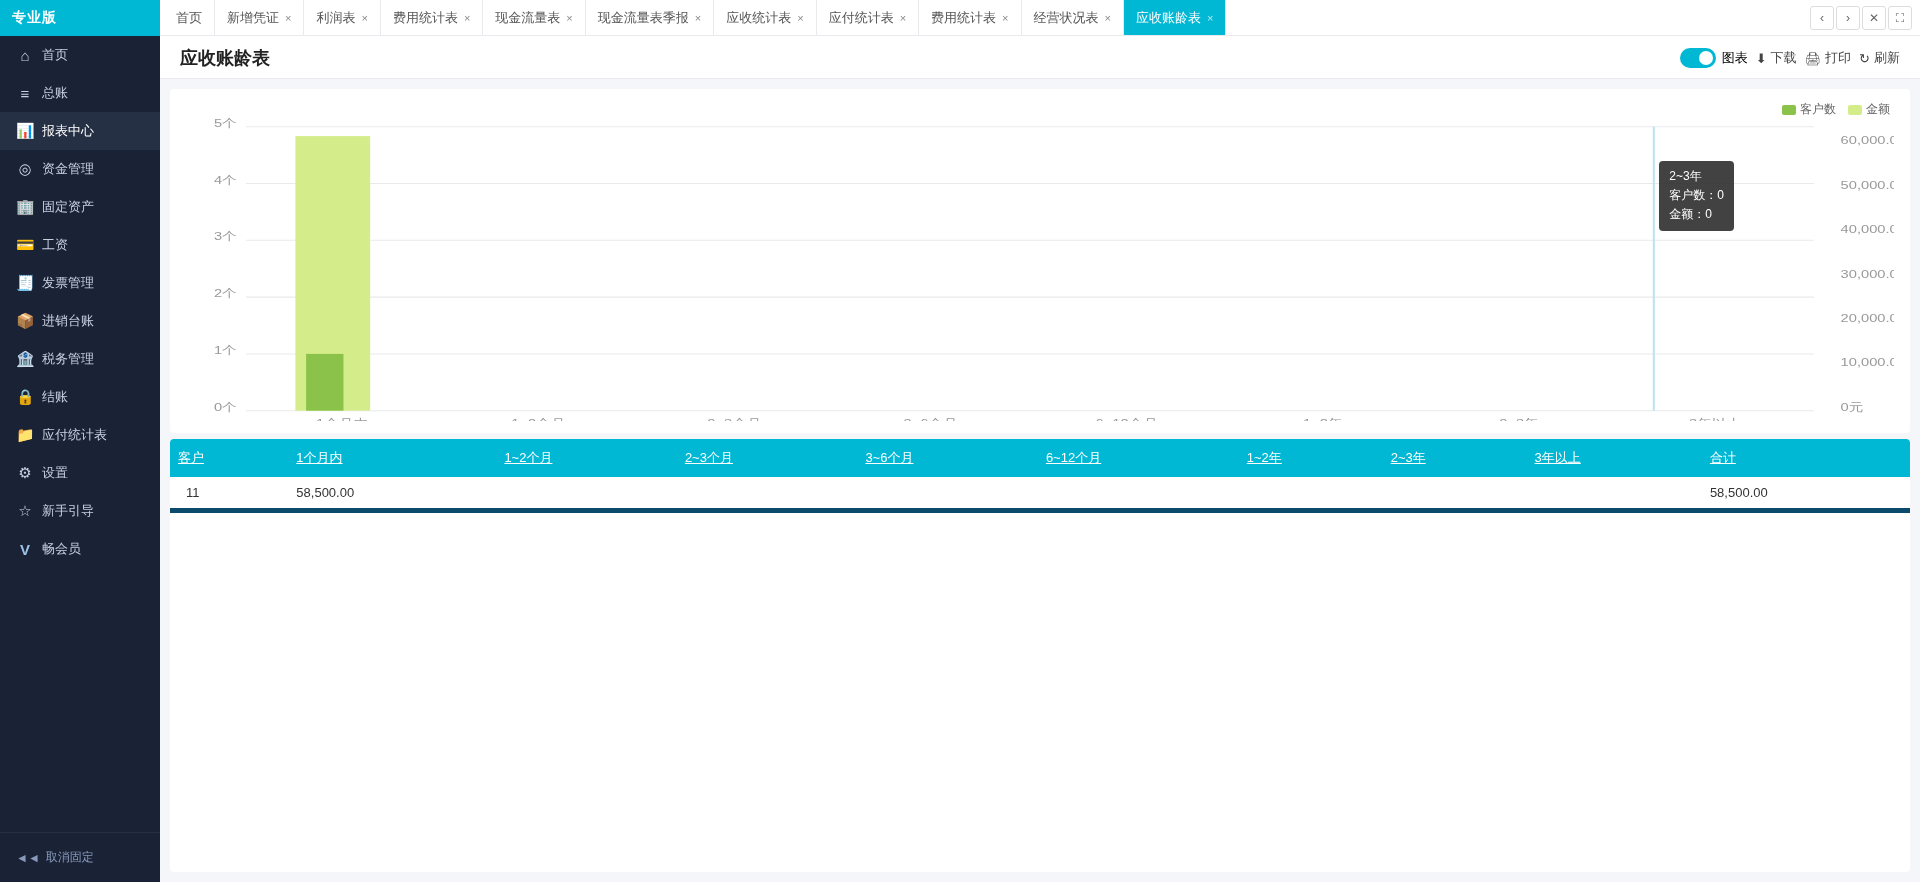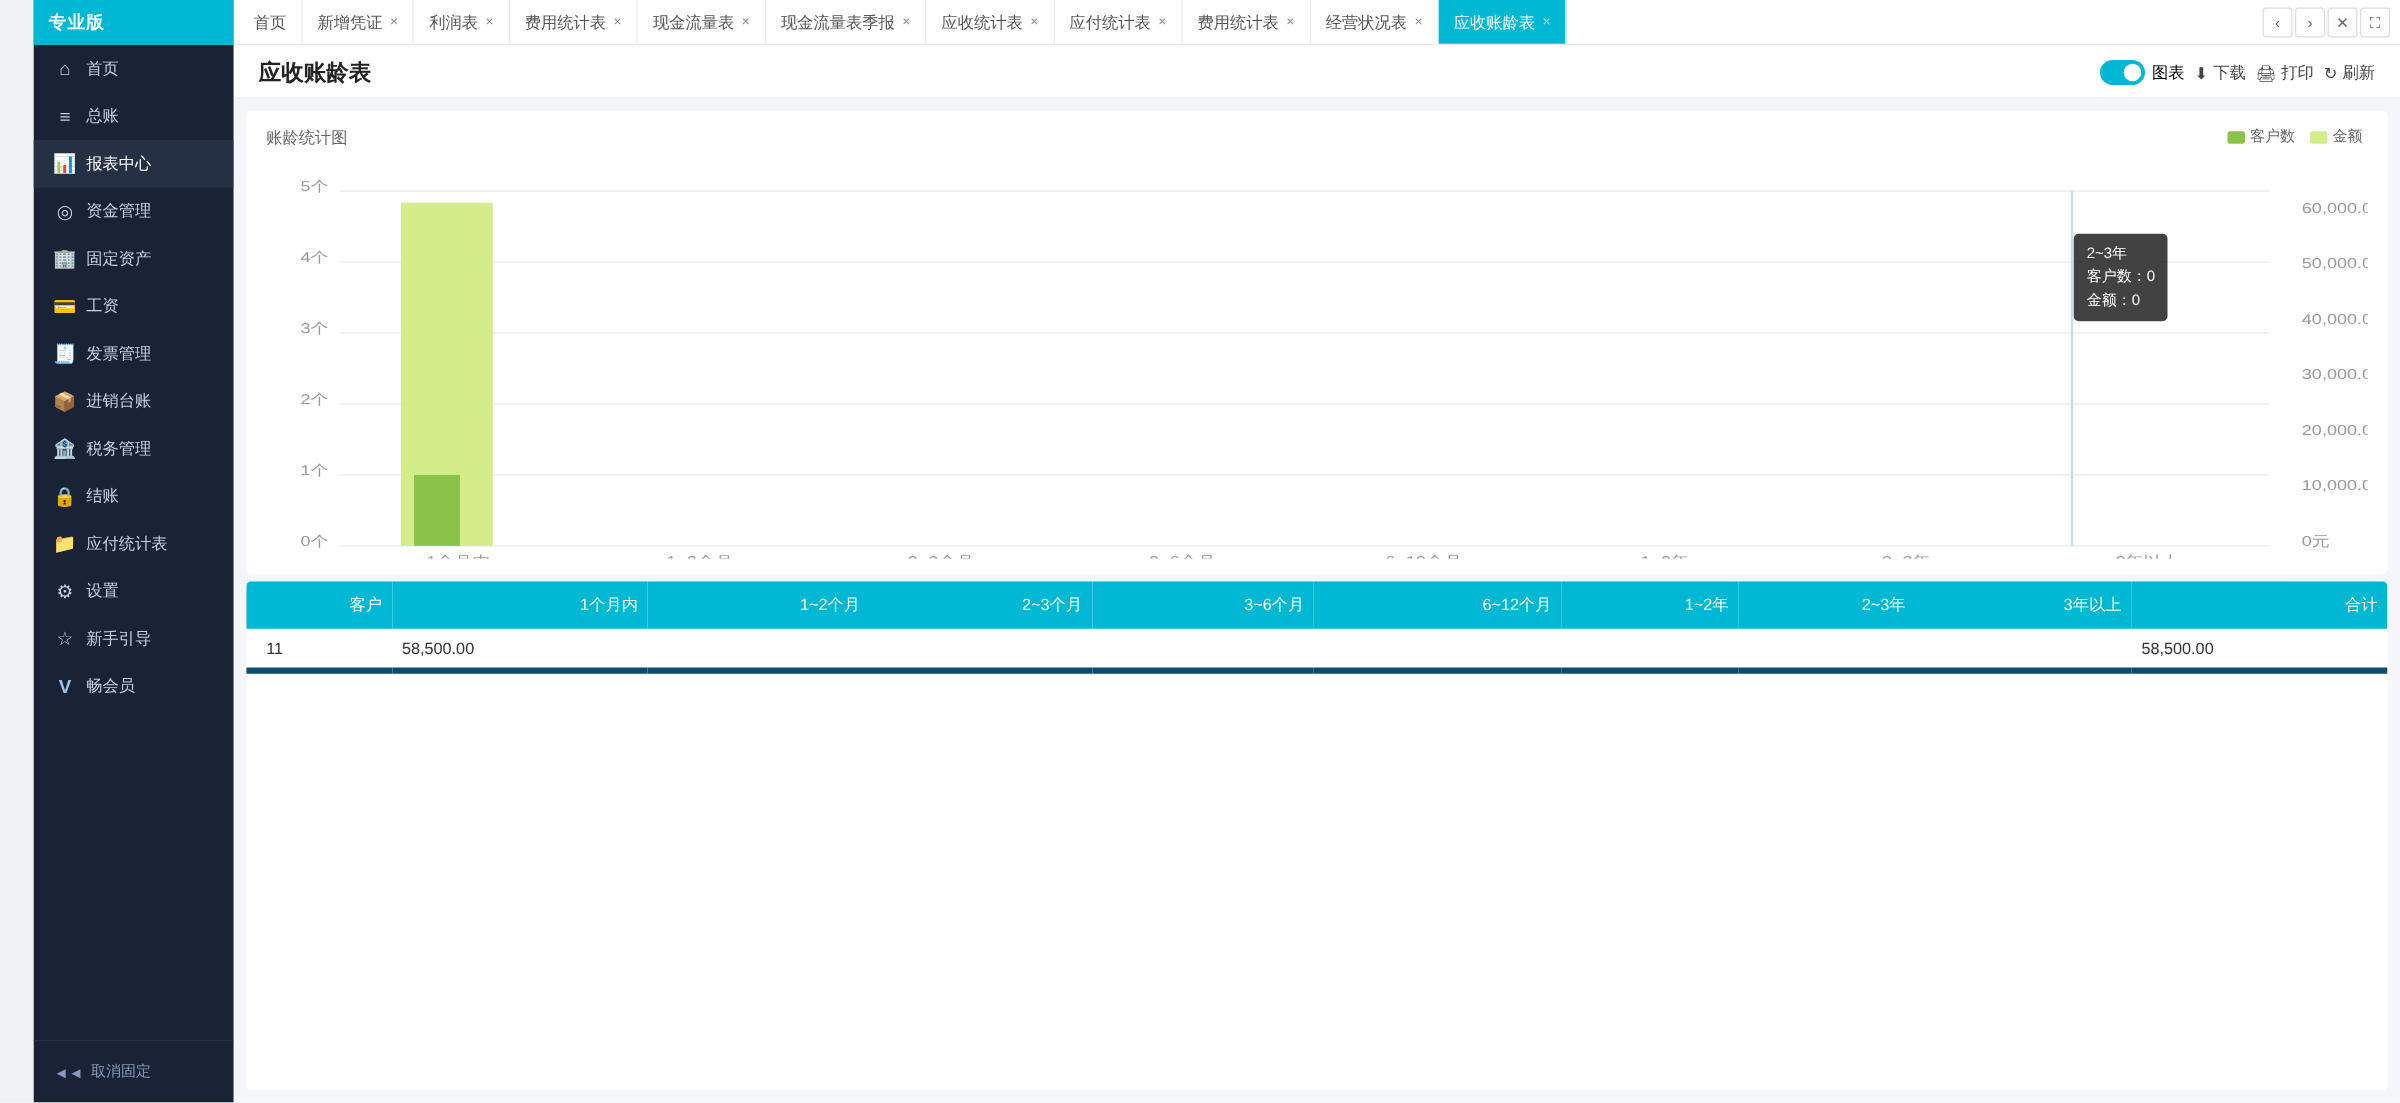--- a/index.html
+++ b/index.html
@@ -7,21 +7,20 @@
 
     
     .sidebar {
       width: 160px;
       min-width: 160px;
       background: #1a2236;
       color: #c8d0e0;
       display: flex;
       flex-direction: column;
       height: 100%;
-      margin-left: 27px;
     }
     .sidebar-logo {
       background: #00b8d4;
       height: 36px;
       display: flex;
       align-items: center;
       padding: 0 12px;
       color: #fff;
       font-size: 14px;
       font-weight: bold;
@@ -223,23 +222,24 @@
       width: 100%;
       border-collapse: collapse;
       font-size: 13px;
     }
     thead tr {
       background: #00b8d4;
       color: #fff;
     }
     thead th {
       padding: 10px 8px;
-      text-align: right;
+      text-align: left;
       font-weight: 500;
       white-space: nowrap;
+      text-decoration: underline;
     }
     tbody tr { border-bottom: 5px solid #0c4a6e; }
     tbody td {
       padding: 8px 8px;
       text-align: left;
       color: #333;
     }
     tbody td:first-child { text-align: left; padding-left: 16px; }
     .total-row td { font-weight: bold; color: #222; }
     .total-row td:first-child { color: #00b8d4; }
@@ -391,21 +391,20 @@
           <span>打印</span>
         </div>
         <div class="action-btn">
           <span>↻</span>
           <span>刷新</span>
         </div>
       </div>
     </div>
 
     <div class="chart-section">
-      <div class="chart-title">账龄统计图</div>
       <div class="chart-legend">
         <div class="legend-item">
           <div class="legend-color" style="background:#8bc34a;"></div>
           <span>客户数</span>
         </div>
         <div class="legend-item">
           <div class="legend-color" style="background:#d4ed8a;"></div>
           <span>金额</span>
         </div>
       </div>

